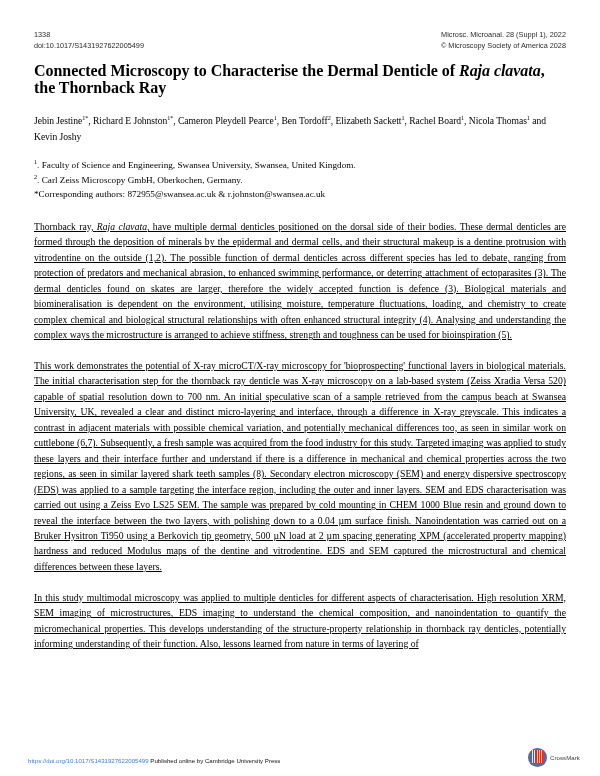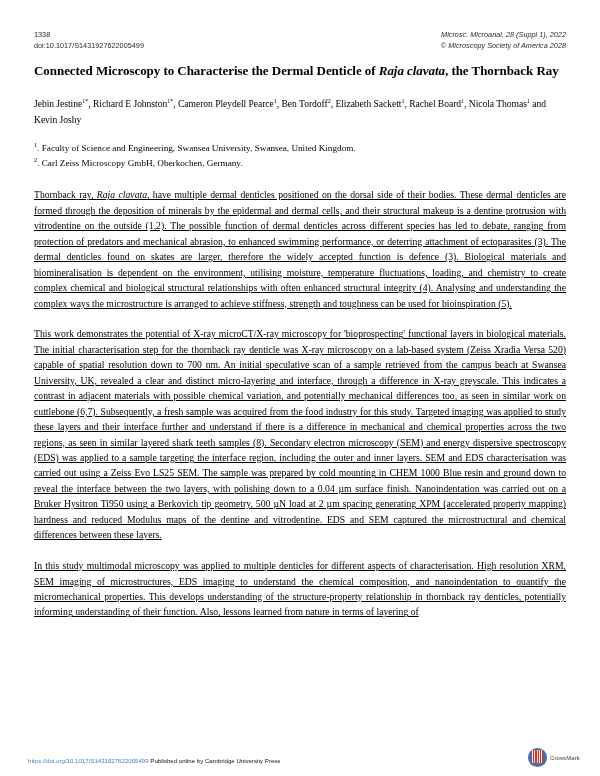--- a/index.html
+++ b/index.html
@@ -32,33 +32,33 @@
     display: flex;
     justify-content: space-between;
     padding: 0 34px;
     box-sizing: border-box;
     font-size: 7.3px;
     line-height: 10.6px;
     color: #2b2b2b;
     font-family: "Liberation Sans", sans-serif;
   }
   .runhead .left  { text-align: left; }
-  .runhead .right { text-align: right; font-style: italic; }
+  .runhead .right { text-align: right; }
   .runhead div > div { white-space: nowrap; }
 
   
   .col {
     position: absolute;
     left: 34px;
     top: 62px;
     width: 532px;
   }
 
   h1.title {
-    font-size: 13px;
+    font-size: 16px;
     line-height: 17px;
     font-weight: bold;
     margin: 0;
     letter-spacing: -0.05px;
   }
   h1.title .sp { font-style: italic; font-weight: bold; }
 
   .authors {
     margin-top: 17px;
     font-size: 9.6px;
@@ -165,20 +165,21 @@
 
   <div class="col">
 
     <h1 class="title"><span>Connected Microscopy to Characterise the Dermal Denticle of </span><span class="sp">Raja clavata</span><span>, the Thornback Ray</span></h1>
 
     <div class="authors">Jebin Jestine<sup>1*</sup>, Richard E Johnston<sup>1*</sup>, Cameron Pleydell Pearce<sup>1</sup>, Ben Tordoff<sup>2</sup>, Elizabeth Sackett<sup>1</sup>, Rachel Board<sup>1</sup>, Nicola Thomas<sup>1</sup> and Kevin Joshy</div>
 
     <div class="affil">
       <div><sup>1</sup>. Faculty of Science and Engineering, Swansea University, Swansea, United Kingdom.</div>
       <div><sup>2</sup>. Carl Zeiss Microscopy GmbH, Oberkochen, Germany.</div>
+      <div>*Corresponding authors: 872955@swansea.ac.uk &amp; r.johnston@swansea.ac.uk</div>
     </div>
 
     <div class="body-text">
       <p><span>Thornback ray, </span><i>Raja clavata</i><span>, have multiple dermal denticles positioned on the dorsal side of their bodies. These dermal denticles are formed through the deposition of minerals by the epidermal and dermal cells, and their structural makeup is a dentine protrusion with vitrodentine on the outside (1,2). The possible function of dermal denticles across different species has led to debate, ranging from protection of predators and mechanical abrasion, to enhanced swimming performance, or deterring attachment of ectoparasites (3). The dermal denticles found on skates are larger, therefore the widely accepted function is defence (3). Biological materials and biomineralisation is dependent on the environment, utilising moisture, temperature fluctuations, loading, and chemistry to create complex chemical and biological structural relationships with often enhanced structural integrity (4). Analysing and understanding the complex ways the microstructure is arranged to achieve stiffness, strength and toughness can be used for bioinspiration (5).</span></p>
       <p>This work demonstrates the potential of X-ray microCT/X-ray microscopy for 'bioprospecting' functional layers in biological materials. The initial characterisation step for the thornback ray denticle was X-ray microscopy on a lab-based system (Zeiss Xradia Versa 520) capable of spatial resolution down to 700 nm. An initial speculative scan of a sample retrieved from the campus beach at Swansea University, UK, revealed a clear and distinct micro-layering and interface, through a difference in X-ray greyscale. This indicates a contrast in adjacent materials with possible chemical variation, and potentially mechanical differences too, as seen in similar work on cuttlebone (6,7). Subsequently, a fresh sample was acquired from the food industry for this study. Targeted imaging was applied to study these layers and their interface further and understand if there is a difference in mechanical and chemical properties across the two regions, as seen in similar layered shark teeth samples (8). Secondary electron microscopy (SEM) and energy dispersive spectroscopy (EDS) was applied to a sample targeting the interface region, including the outer and inner layers. SEM and EDS characterisation was carried out using a Zeiss Evo LS25 SEM. The sample was prepared by cold mounting in CHEM 1000 Blue resin and ground down to reveal the interface between the two layers, with polishing down to a 0.04 µm surface finish. Nanoindentation was carried out on a Bruker Hysitron Ti950 using a Berkovich tip geometry, 500 µN load at 2 µm spacing generating XPM (accelerated property mapping) hardness and reduced Modulus maps of the dentine and vitrodentine. EDS and SEM captured the microstructural and chemical differences between these layers.</p>
       <p>In this study multimodal microscopy was applied to multiple denticles for different aspects of characterisation. High resolution XRM, SEM imaging of microstructures, EDS imaging to understand the chemical composition, and nanoindentation to quantify the micromechanical properties. This develops understanding of the structure-property relationship in thornback ray denticles, potentially informing understanding of their function. Also, lessons learned from nature in terms of layering of</p>
     </div>
 
   </div>
 

